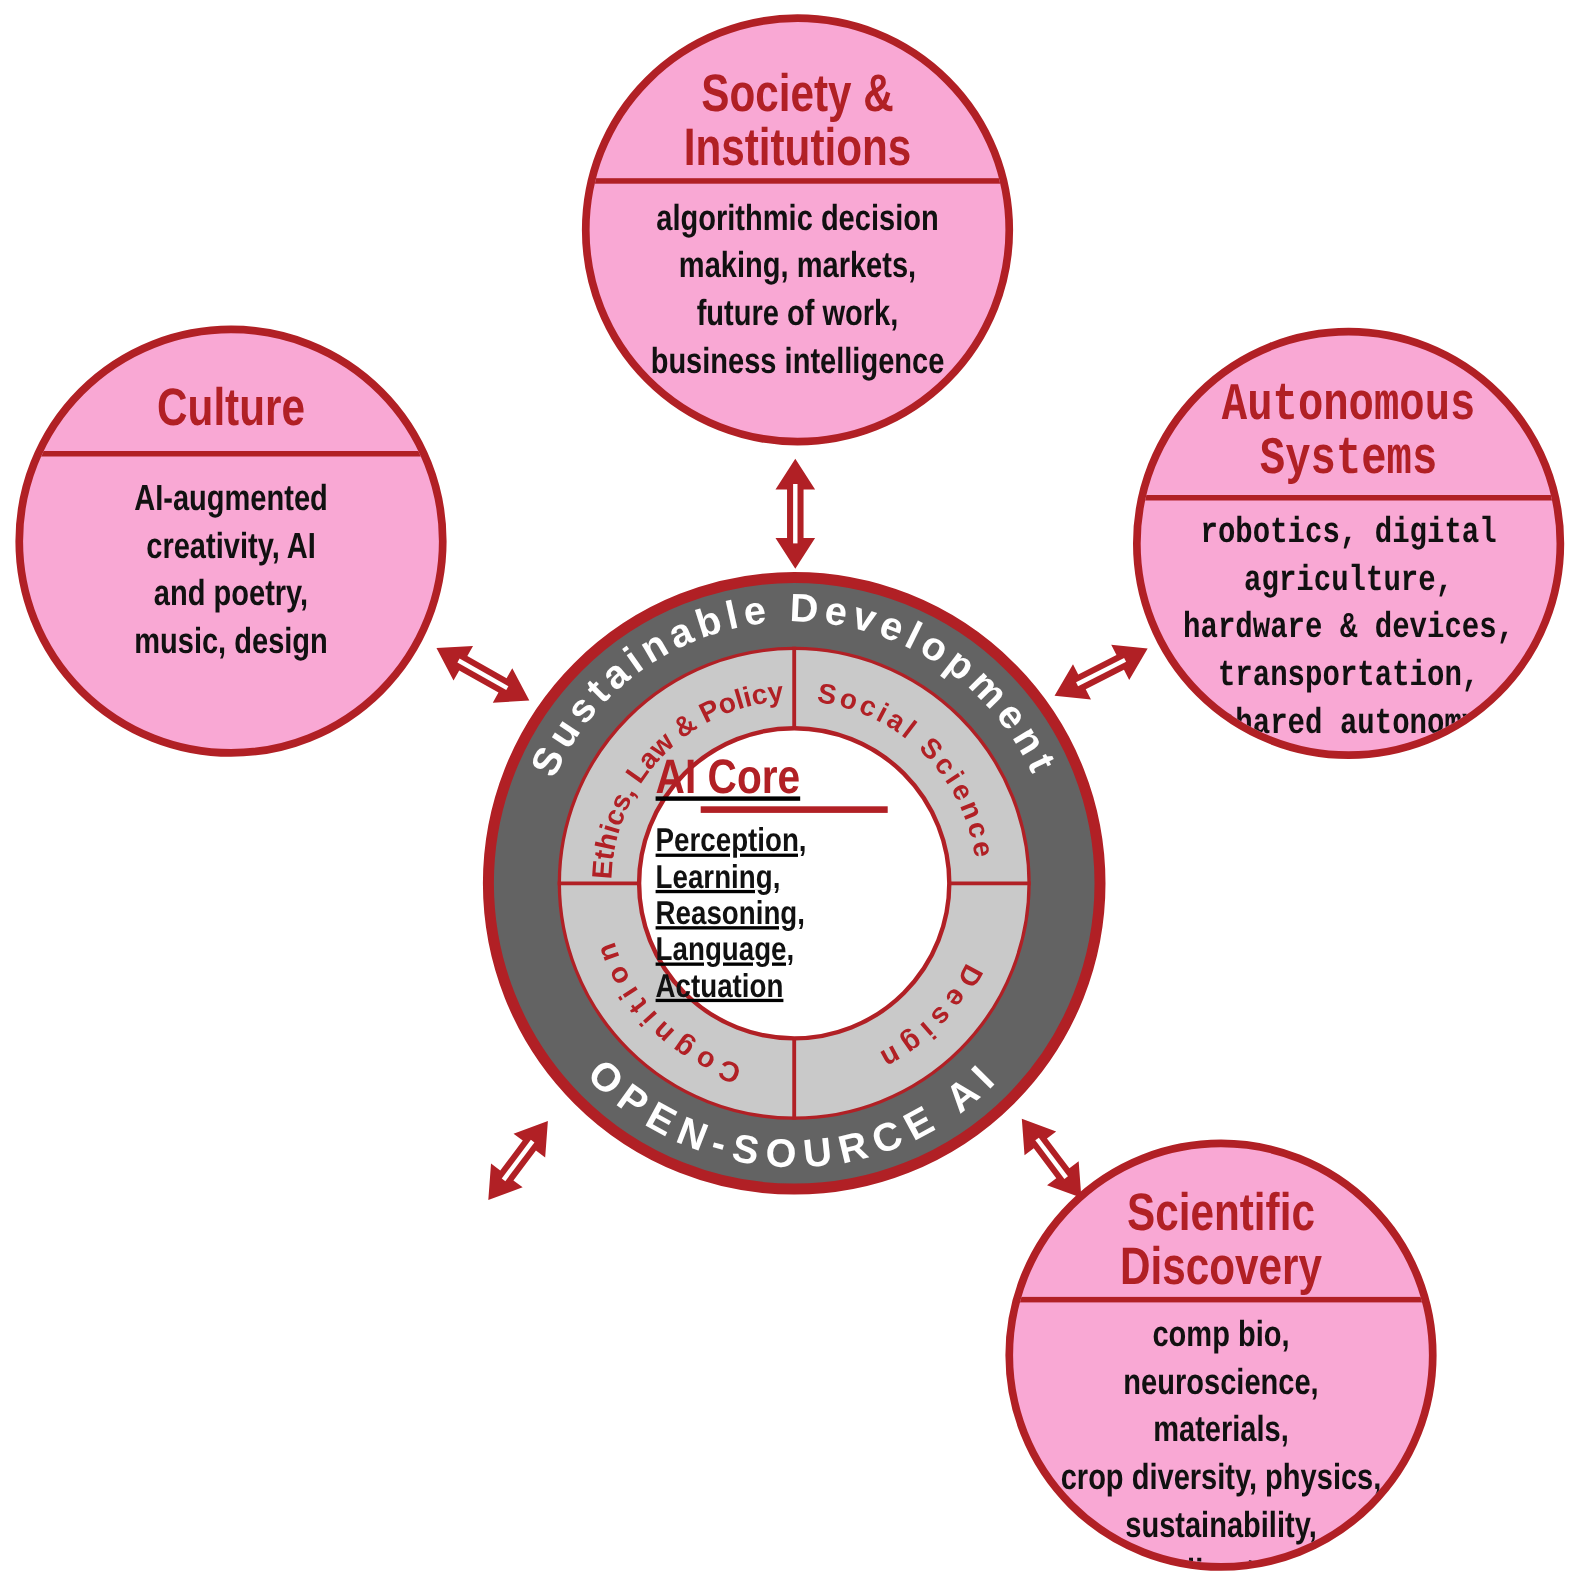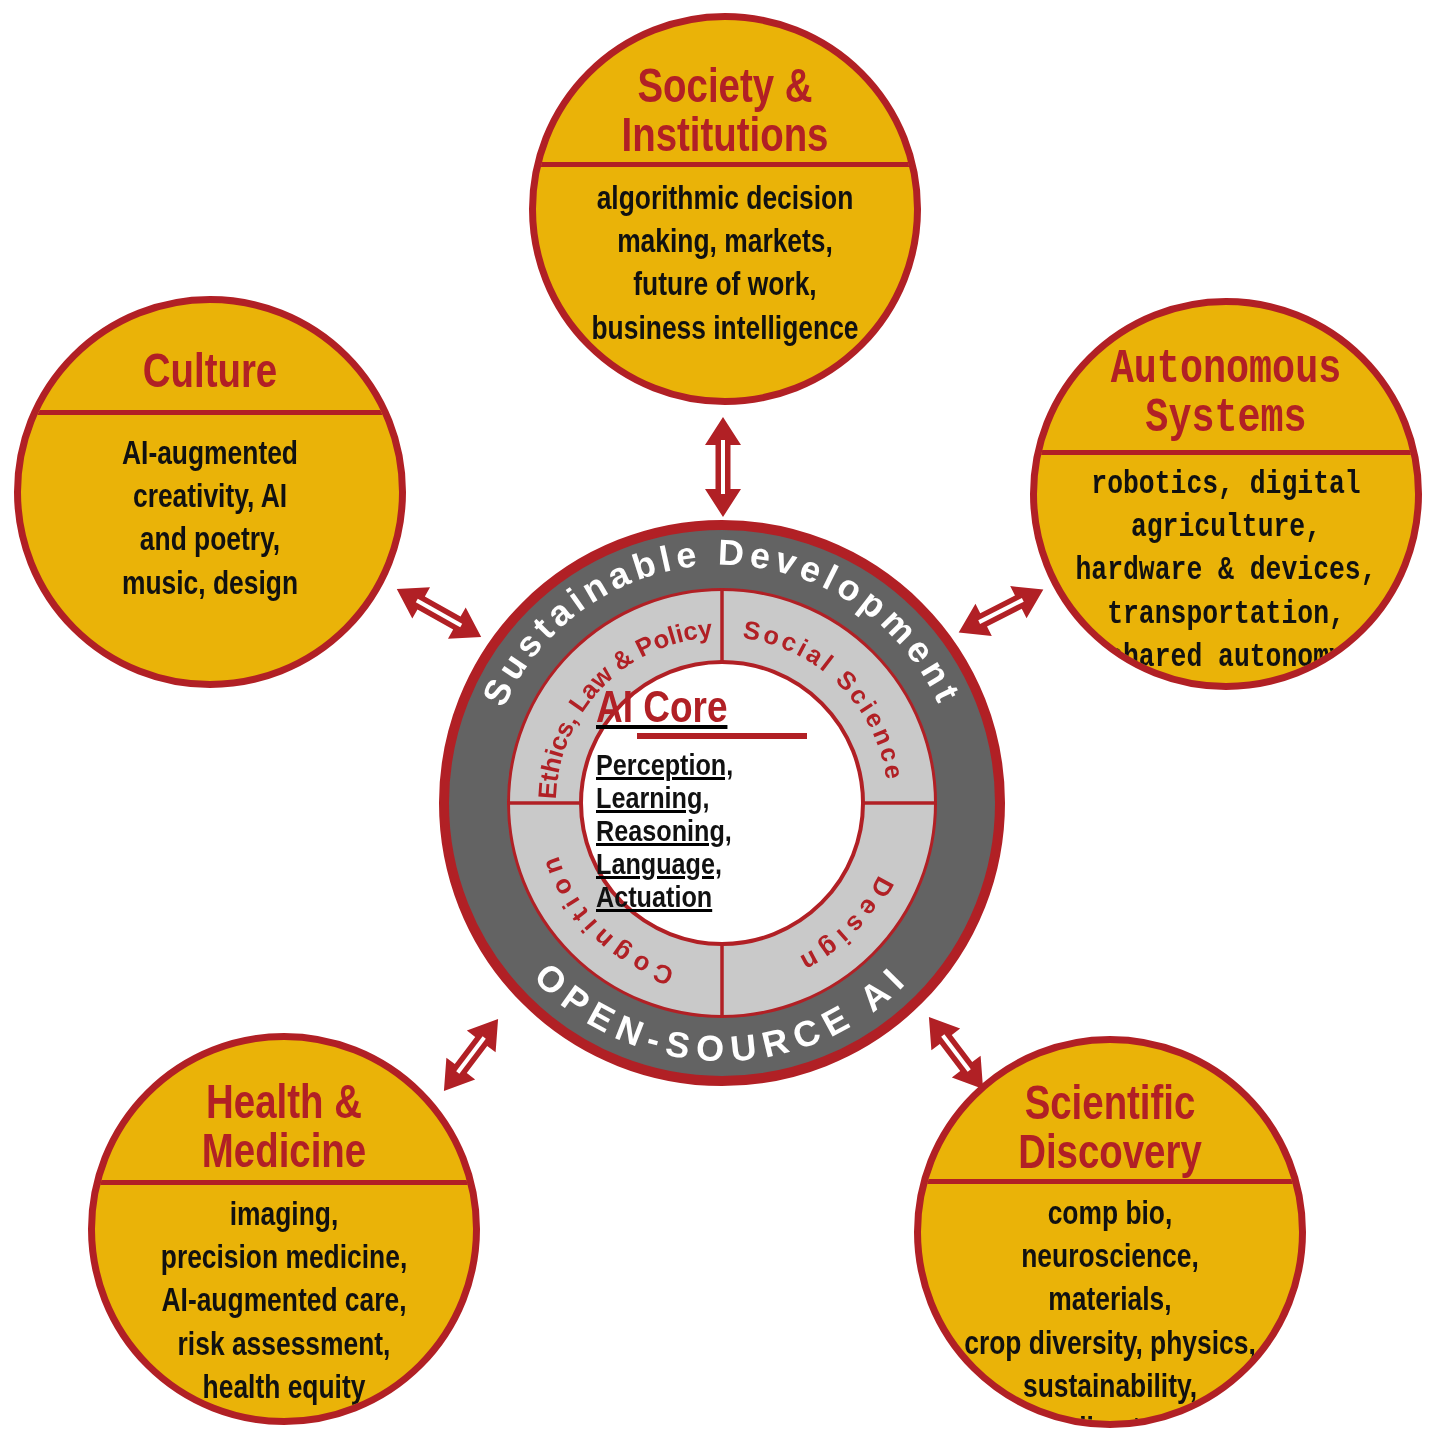--- a/index.html
+++ b/index.html
@@ -10,21 +10,21 @@
   }
   html,body{margin:0;padding:0;background:#fff;}
   .stage{
     position:relative; width:1440px; height:1440px; overflow:hidden;
     font-family:"Liberation Sans", sans-serif; background:#fff;
   }
   svg{position:absolute; left:0; top:0;}
   
   .sat{
     position:absolute; width:392px; height:392px; box-sizing:border-box;
-    border:7px solid var(--red); border-radius:50%; background:#eab308; overflow:hidden;
+    border:7px solid var(--red); border-radius:50%; background:#f9a8d4; overflow:hidden;
   }
   .sat-title{
     position:absolute; left:0; right:0; text-align:center;
     color:var(--red); font-weight:bold; font-size:48px; line-height:1.02;
     transform:scaleX(.8);
   }
   .chord{
     position:absolute; left:0; right:0; height:5px; background:var(--red);
   }
   .sat-body{
@@ -147,34 +147,20 @@
     </div>
     <div class="chord" style="top:145px;"></div>
     <div class="sat-body" style="top:158px;">
       <div>robotics, digital agriculture,</div>
       <div>hardware &amp; devices,</div>
       <div>transportation,</div>
       <div>shared autonomy</div>
     </div>
   </div>
 
-  <div class="sat" style="left:88px; top:1033px;">
-    <div class="sat-title" style="top:38px;">
-      <div>Health &amp;</div>
-      <div>Medicine</div>
-    </div>
-    <div class="chord" style="top:140px;"></div>
-    <div class="sat-body" style="top:152px;">
-      <div>imaging,</div>
-      <div>precision medicine,</div>
-      <div>AI-augmented care,</div>
-      <div>risk assessment,</div>
-      <div>health equity</div>
-    </div>
-  </div>
 
   <div class="sat" style="left:914px; top:1036px;">
     <div class="sat-title" style="top:36px;">
       <div>Scientific</div>
       <div>Discovery</div>
     </div>
     <div class="chord" style="top:136px;"></div>
     <div class="sat-body" style="top:148px;">
       <div>comp bio,</div>
       <div>neuroscience, materials,</div>

